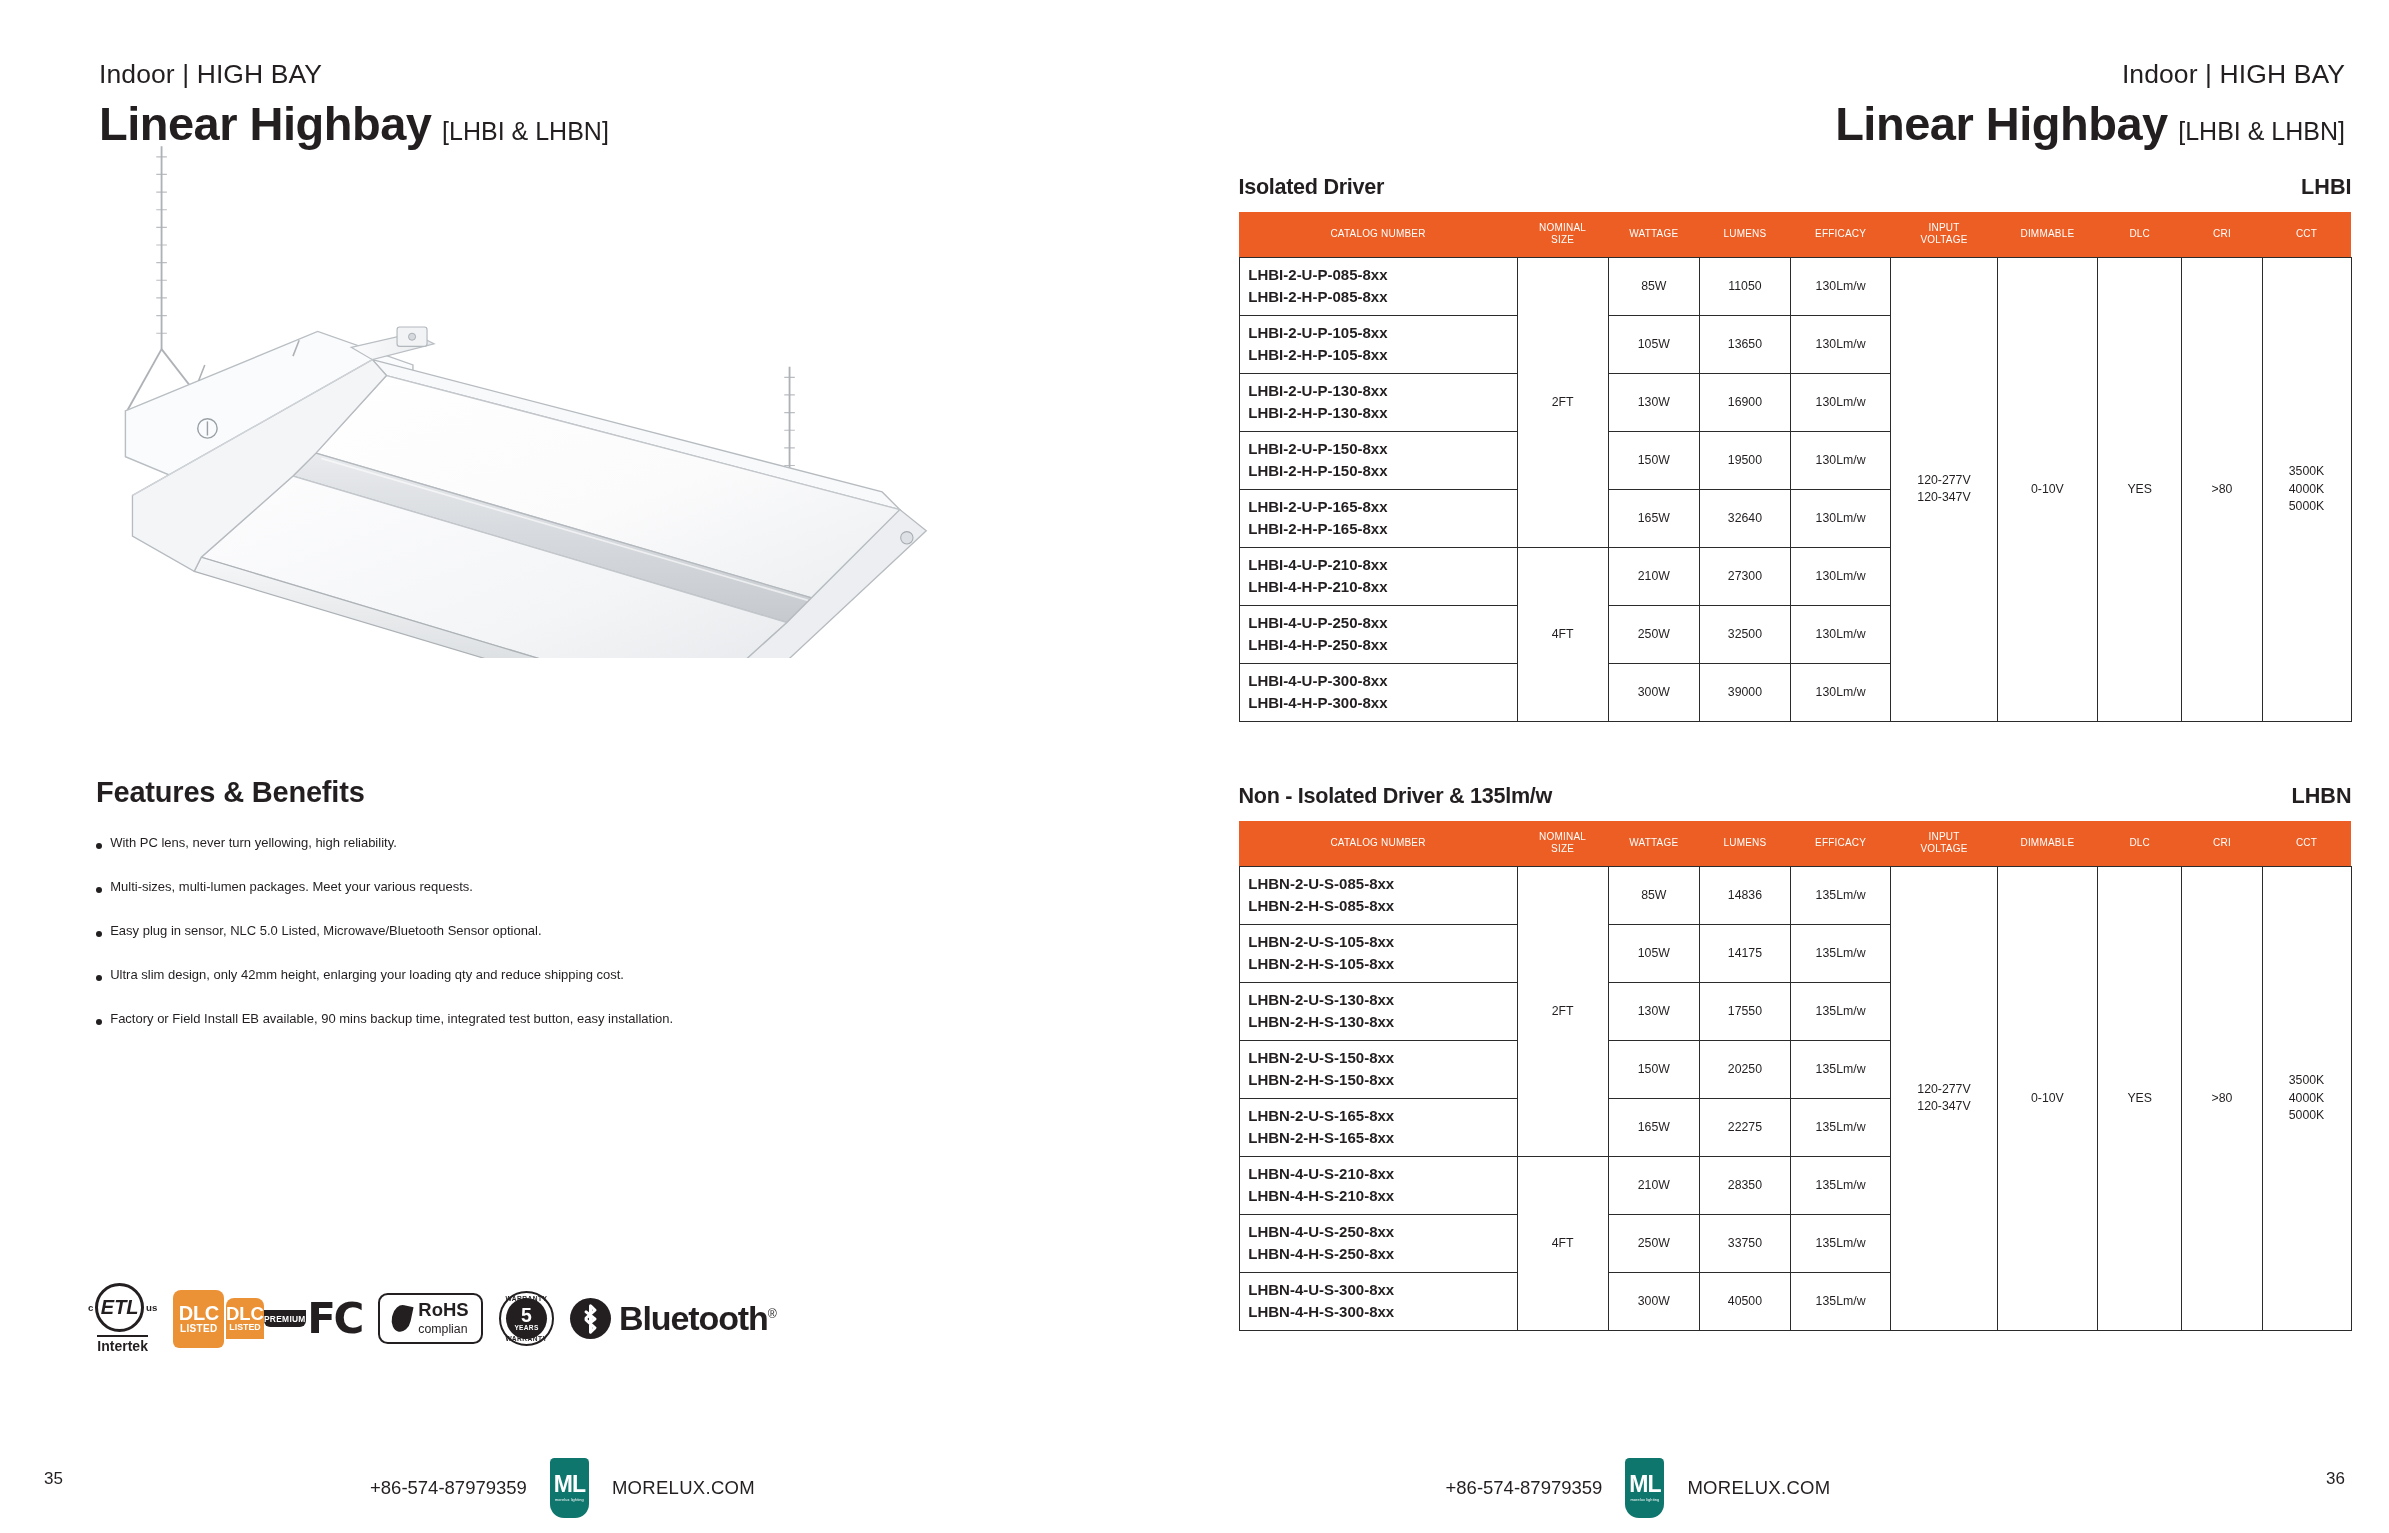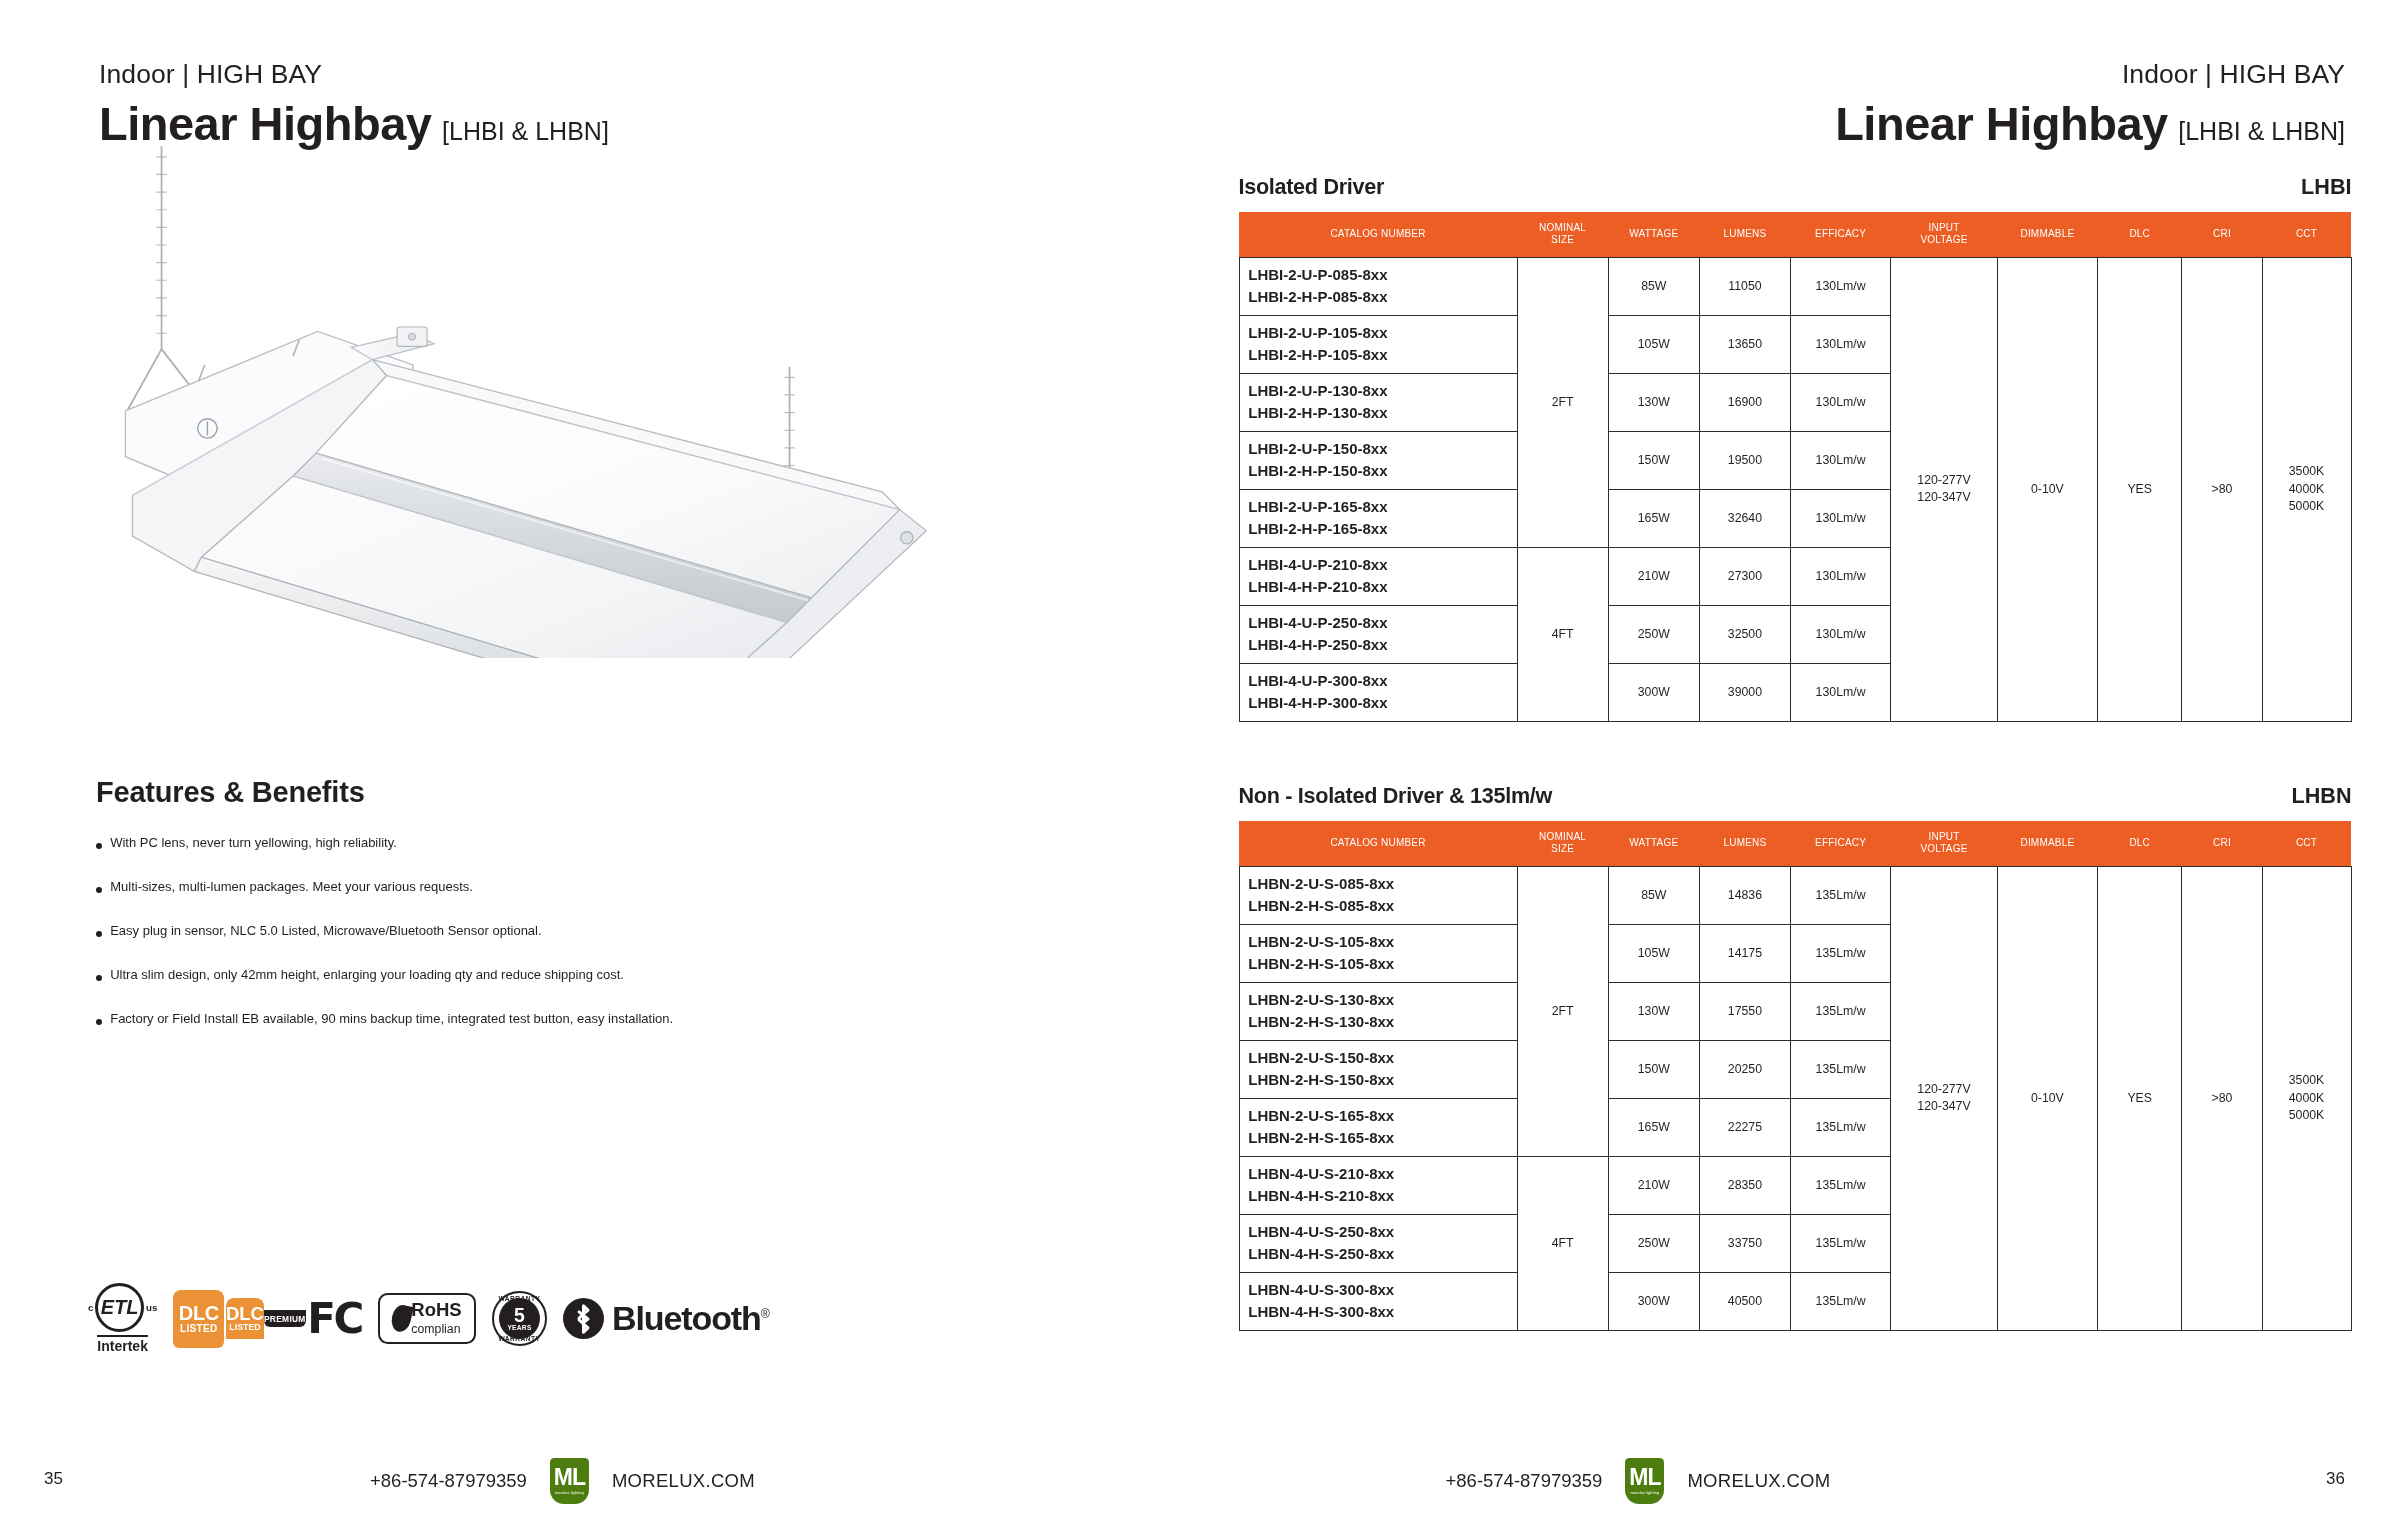--- a/index.html
+++ b/index.html
@@ -50,21 +50,21 @@
   .dlc-prem { width: 51px; height: 58px; position: relative; }
   .dlc-prem .top { height: 41px; background: #eb9237; border-radius: 8px 8px 0 0; color: #fff;
       display: flex; flex-direction: column; align-items: center; justify-content: center; }
   .dlc-prem .top .d1 { font-size: 18.5px; font-weight: 700; line-height: .95; }
   .dlc-prem .top .d2 { font-size: 8.8px; font-weight: 700; }
   .dlc-prem .bot { height: 17.6px; background: #231f20; border-radius: 0 0 6.2px 6.2px; color: #fff;
       display: flex; align-items: center; justify-content: center; font-size: 8.4px; font-weight: 700; letter-spacing: 0.3px; }
 
   .fcc { font-size: 42px; font-weight: 700; letter-spacing: -2.6px; line-height: 1; font-family: "DejaVu Sans", sans-serif; }
 
-  .rohs { border: 2.6px solid #231f20; border-radius: 9.7px; padding: 6.2px 12.3px; display: flex; align-items: center; gap: 0; }
+  .rohs { border: 2.6px solid #231f20; border-radius: 9.7px; padding: 6.2px 12.3px; display: flex; align-items: center; gap: 7px; }
   .rohs .leaf { width: 19.4px; height: 26.5px; background: #231f20; border-radius: 50% 0 50% 50%; transform: rotate(12deg); }
   .rohs .txt1 { font-size: 18.5px; font-weight: 700; line-height: 1; }
   .rohs .txt2 { font-size: 12.3px; font-weight: 400; line-height: 1.1; }
 
   .warr { width: 55px; height: 55px; border-radius: 50%; border: 2.2px solid #231f20;
      display: flex; align-items: center; justify-content: center; position: relative; }
   .warr .inner { width: 41px; height: 41px; border-radius: 50%; background: #231f20; color: #fff;
      display: flex; flex-direction: column; align-items: center; justify-content: center; line-height: .95; }
   .warr .num { font-size: 19.4px; font-weight: 700; }
   .warr .yrs { font-size: 6.6px; font-weight: 700; letter-spacing: 0.3px; }
@@ -110,21 +110,21 @@
 
   
   .footer { position: absolute; bottom: 28px; left: 0; width: 100%; height: 53px; }
   .pg-num { position: absolute; font-size: 17px; color: #231f20; top: 16px; }
   .pg-num.left { left: 44px; }
   .pg-num.right { right: 44px; }
   .foot-grp { position: absolute; display: flex; align-items: center; gap: 23px; top: 5.3px; }
   .foot-grp.l { left: 370px; }
   .foot-grp.r { left: 251px; }
   .phone { font-size: 18.5px; color: #231f20; }
-  .ml-logo { width: 39px; height: 46px; background: #4d7c0f; border-radius: 4.4px 4.4px 14px 14px;
+  .ml-logo { width: 39px; height: 60px; background: #0f766e; border-radius: 4.4px 4.4px 14px 14px;
      display: flex; flex-direction: column; align-items: center; justify-content: center; color: #fff; position: relative; }
   .ml-logo .m { font-size: 23px; font-weight: 700; line-height: .85; letter-spacing: -0.9px; }
   .ml-logo .tag { font-size: 3.9px; letter-spacing: 0.1px; margin-top: 2.6px; }
   .site { font-size: 18.5px; color: #231f20; letter-spacing: 0.3px; }
 </style>
 </head>
 <body>
 
 <div class="spread">
 

